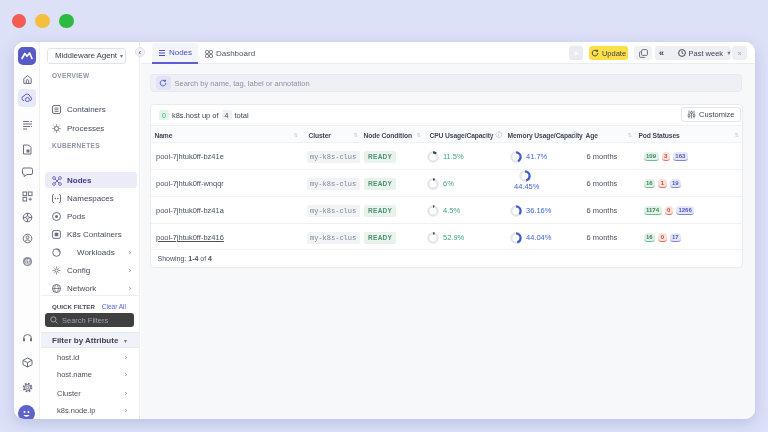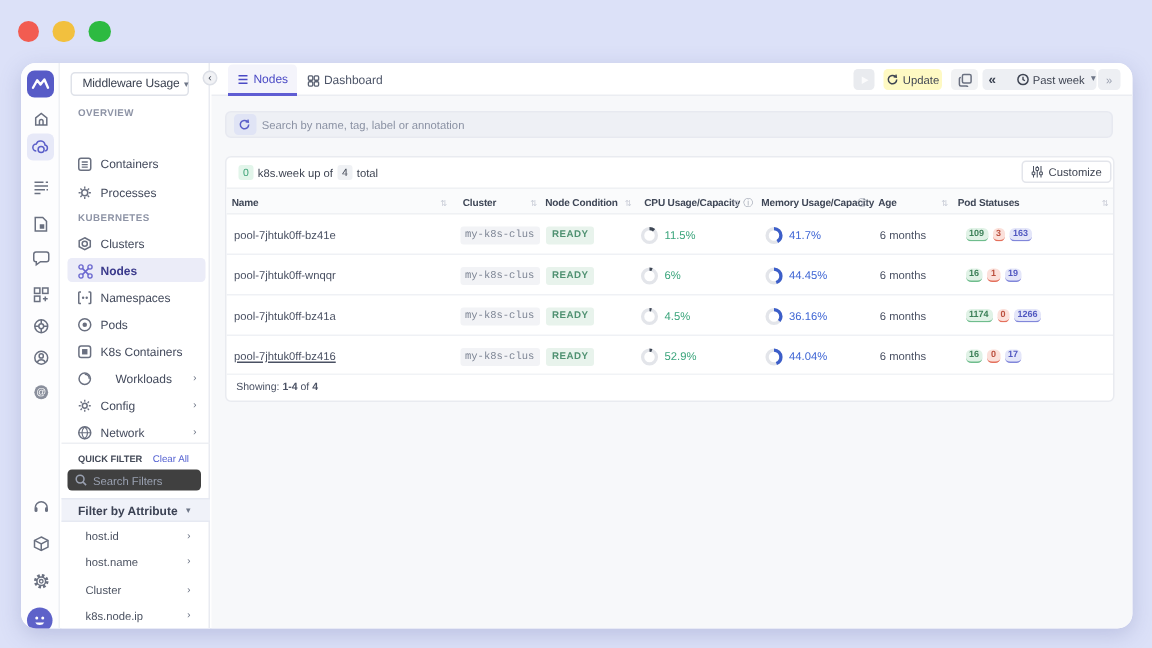--- a/index.html
+++ b/index.html
@@ -155,43 +155,37 @@
       </div>
     <div class="avatar"><svg width="17" height="17" viewBox="0 0 17 17">
           <circle cx="6.5" cy="7" r="1" fill="#fff"></circle>
           <circle cx="10.5" cy="7" r="1" fill="#fff"></circle>
           <path d="M5.5 10 a3.2 2.6 0 0 0 6 0" fill="#fff"></path>
         </svg></div>
   </div>
 
   <div class="sidebar">
     <div class="agent">
-        <span style="letter-spacing:-0.1px;">Middleware Usage</span>
+        <span style="letter-spacing:-0.1px;">Middleware Agent</span>
         <span style="color:#6e7687;font-size:6px;margin-left:3px;">▾</span>
       </div>
     <div class="cap" style="top:30px;">OVERVIEW</div>
     <div class="mi" style="top:59px;"><span class="ic">
           <svg width="9" height="9" viewBox="0 0 9 9">
             <rect x=".5" y=".5" width="8" height="8" rx="1.5" fill="none" stroke="#6a7080"></rect>
             <path d="M2.5 3 h4 M2.5 4.7 h4 M2.5 6.4 h4" stroke="#6a7080" stroke-width=".9"></path>
           </svg>
         </span>Containers</div>
     <div class="mi" style="top:78px;"><span class="ic">
           <svg width="9" height="9" viewBox="0 0 9 9">
             <circle cx="4.5" cy="4.5" r="2" fill="none" stroke="#6a7080"></circle>
             <path d="M4.5 0.4 v1.4 M4.5 7.2 v1.4 M0.4 4.5 h1.4 M7.2 4.5 h1.4 M1.6 1.6 l1 1 M6.4 6.4 l1 1 M7.4 1.6 l-1 1 M2.6 6.4 l-1 1" stroke="#6a7080" stroke-width=".9"></path>
           </svg>
         </span>Processes</div>
     <div class="cap" style="top:100px;">KUBERNETES</div>
-    <div class="mi" style="top:112px;"><span class="ic">
-          <svg width="9" height="9" viewBox="0 0 9 9">
-            <path d="M4.5 .5 L8.2 2.5 V6.5 L4.5 8.5 L.8 6.5 V2.5 Z" fill="none" stroke="#6a7080"></path>
-            <circle cx="4.5" cy="4.5" r="1.7" fill="none" stroke="#6a7080"></circle>
-          </svg>
-        </span>Clusters</div>
     <div class="mi sel" style="top:130px;"><span class="ic">
           <svg width="10" height="10" viewBox="0 0 10 10">
             <path d="M2.6 2.6 L7.4 7.4 M7.4 2.6 L2.6 7.4" stroke="#6a67cf" stroke-width="1"></path>
             <circle cx="2" cy="2" r="1.4" fill="#ebecf8" stroke="#6a67cf" stroke-width=".9"></circle>
             <circle cx="8" cy="2" r="1.4" fill="#ebecf8" stroke="#6a67cf" stroke-width=".9"></circle>
             <circle cx="2" cy="8" r="1.4" fill="#ebecf8" stroke="#6a67cf" stroke-width=".9"></circle>
             <circle cx="8" cy="8" r="1.4" fill="#ebecf8" stroke="#6a67cf" stroke-width=".9"></circle>
           </svg>
         </span>Nodes</div>
     <div class="mi" style="top:148px;"><span class="ic">
@@ -259,21 +253,21 @@
             <rect x="4.5" y=".6" width="2.9" height="2.9" rx=".7" fill="none" stroke="#5b6273" stroke-width=".9"></rect>
             <rect x=".6" y="4.5" width="2.9" height="2.9" rx=".7" fill="none" stroke="#5b6273" stroke-width=".9"></rect>
             <rect x="4.5" y="4.5" width="2.9" height="2.9" rx=".7" fill="none" stroke="#5b6273" stroke-width=".9"></rect>
           </svg>Dashboard</div>
 
       <div class="btn" style="left:428px; width:14px; background:#e9ebef;">
           <svg width="7" height="7" viewBox="0 0 7 7">
             <path d="M1.5 1 L6 3.5 L1.5 6 Z" fill="#fbfbfc"></path>
           </svg>
         </div>
-      <div class="btn" style="left:448px; width:39px; background:#fef9c3; gap:3px;"><svg width="8" height="8" viewBox="0 0 8 8">
+      <div class="btn" style="left:448px; width:39px; background:#fde047; gap:3px;"><svg width="8" height="8" viewBox="0 0 8 8">
             <path d="M6.8 4 a2.8 2.8 0 1 1 -.8 -1.9" fill="none" stroke="#3e4452" stroke-width="1"></path>
             <path d="M6.3 .7 l.2 1.7 -1.7 -.2" fill="none" stroke="#3e4452" stroke-width="1"></path>
           </svg>Update</div>
       <div class="btn" style="left:493px; width:18px; background:#f1f2f4;">
           <svg width="9" height="9" viewBox="0 0 9 9">
             <rect x="2.6" y=".6" width="5.8" height="5.8" rx="1" fill="none" stroke="#6a7080"></rect>
             <path d="M6.4 8.4 a1 1 0 0 1 -1 .0 H1.6 a1 1 0 0 1 -1 -1 V3.6 a1 1 0 0 1 1 -1" fill="none" stroke="#6a7080"></path>
           </svg>
         </div>
       <div class="btn" style="left:514px; width:76px; background:#edeff3; justify-content:flex-start; padding:0 4px;">
@@ -294,21 +288,21 @@
             <svg width="8" height="8" viewBox="0 0 8 8">
               <path d="M6.8 4 a2.8 2.8 0 1 1 -.8 -1.9" fill="none" stroke="#5a5ec9" stroke-width="1"></path>
               <path d="M6.3 .7 l.2 1.7 -1.7 -.2" fill="none" stroke="#5a5ec9" stroke-width="1"></path>
             </svg>
           </span>
         <span class="ph">Search by name, tag, label or annotation</span>
       </div>
       <div class="card">
         <div class="strip">
           <span class="chip chipg" style="margin-left:0;">0</span>
-          <span>k8s.week up of</span>
+          <span>k8s.host up of</span>
           <span class="chip chipn">4</span>
           <span>total</span>
           <div class="customize"><svg width="9" height="9" viewBox="0 0 9 9">
                 <path d="M2 0.6 v7.8 M7 0.6 v7.8 M4.5 0.6 v7.8" stroke="#4a5160" stroke-width=".7"></path>
                 <rect x="1.1" y="4.6" width="1.8" height="1.9" rx=".4" fill="#fff" stroke="#4a5160" stroke-width=".7"></rect>
                 <rect x="3.6" y="1.7" width="1.8" height="1.9" rx=".4" fill="#fff" stroke="#4a5160" stroke-width=".7"></rect>
                 <rect x="6.1" y="4.6" width="1.8" height="1.9" rx=".4" fill="#fff" stroke="#4a5160" stroke-width=".7"></rect>
               </svg>Customize</div>
         </div>
         <div class="thead">
@@ -366,21 +360,21 @@
           <div class="td" style="left:213.5px;">
               <span class="ready">READY</span>
             </div>
           <div class="td" style="left:276.5px;">
               <svg width="12" height="12" viewBox="0 0 12 12" style="flex:0 0 auto;">
                 <circle cx="6" cy="6" r="4.6" fill="none" stroke="#e3e5ea" stroke-width="2.2"></circle>
                 <circle cx="6" cy="6" r="4.6" fill="none" stroke="#3d4654" stroke-width="2.2" stroke-dasharray="1.73 28.90" transform="rotate(-90 6 6)"></circle>
               </svg>
               <span class="pct-g">6%</span>
             </div>
-          <div class="td" style="left:359.5px;">
+          <div class="td" style="left:359.5px;flex-direction:column;">
               <svg width="12" height="12" viewBox="0 0 12 12" style="flex:0 0 auto;">
                 <circle cx="6" cy="6" r="4.6" fill="none" stroke="#e3e5ea" stroke-width="2.2"></circle>
                 <circle cx="6" cy="6" r="4.6" fill="none" stroke="#3c5ec9" stroke-width="2.2" stroke-dasharray="12.85 28.90" transform="rotate(-90 6 6)"></circle>
               </svg>
               <span class="pct-b">44.45%</span>
             </div>
           <div class="td" style="left:436px;">6 months</div>
           <div class="td" style="left:493px;">
               <span class="pod g">16</span>
               <span class="pod r">1</span>

